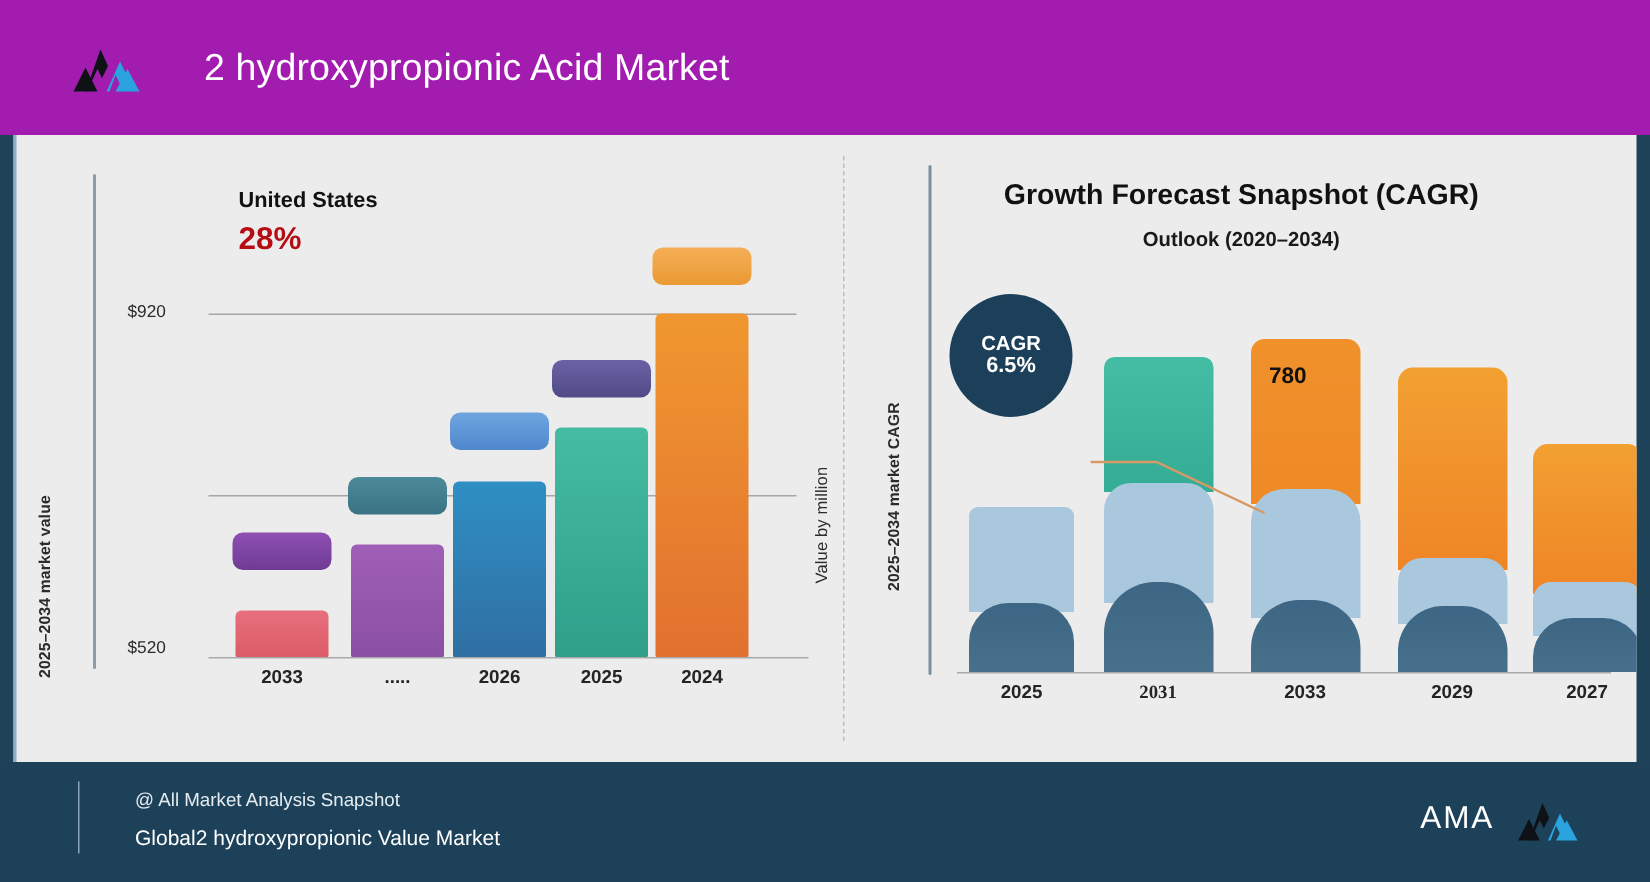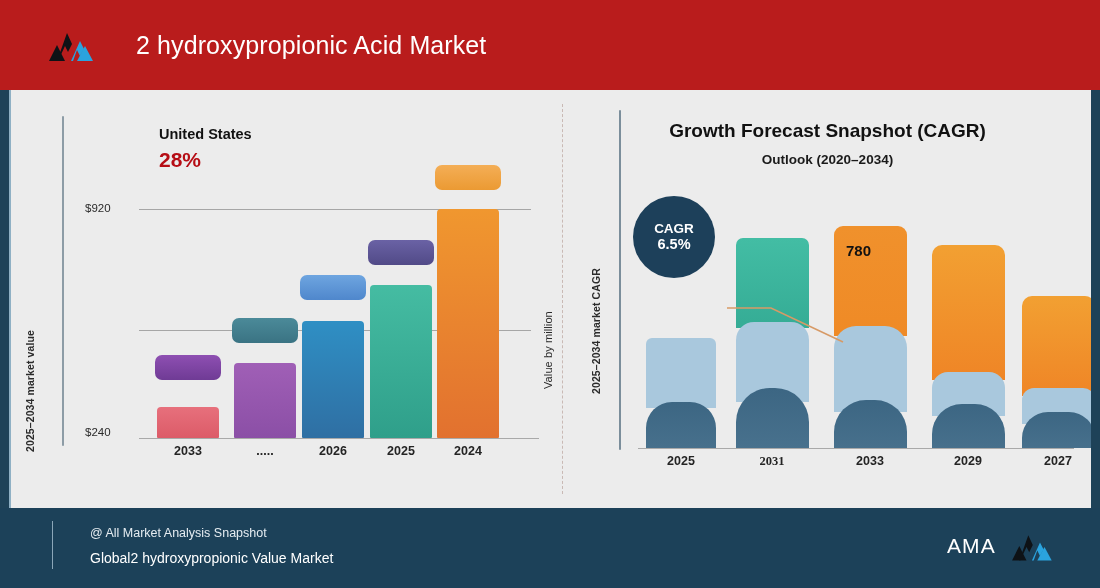--- a/index.html
+++ b/index.html
@@ -17,21 +17,21 @@
     height: 588px;
     background: #1e4258;
   }
 
   
   #header {
     position: absolute;
     left: 0; top: 0;
     width: 1100px;
     height: 90px;
-    background: #b91c1c;
+    background: #a21caf;
     display: flex;
     align-items: center;
   }
   #header-logo {
     margin-left: 44px;
     width: 52px;
     height: 40px;
     display: block;
   }
   #header-title {
@@ -243,21 +243,21 @@
       <div class="y-axis-caption" style="left:472px; top:228px; width:130px; transform:rotate(-90deg); font-weight:normal; font-size:11px;">Value by million</div>
 
       <div class="axis-line-v" style="left:51px; top:26px; height:330px;"></div>
 
       <div class="gridline" style="left:128px; top:119px; width:392px;"></div>
       <div class="gridline" style="left:128px; top:240px; width:392px;"></div>
 
       <div class="axis-line-h" style="left:128px; top:348px; width:400px;"></div>
 
       <div class="tick-label" style="left:74px; top:112px;">$920</div>
-      <div class="tick-label" style="left:74px; top:336px;">$240</div>
+      <div class="tick-label" style="left:74px; top:336px;">$520</div>
 
       <div class="bar-cap" style="left:144px; top:265px; width:66px; height:25px;
                   background:linear-gradient(180deg,#8e4fb2,#6f3b95);"></div>
       <div class="bar-body" style="left:146px; top:317px; width:62px; height:31px;
                   background:linear-gradient(180deg,#e7707c,#dc5b68);"></div>
       <div class="x-label" style="left:137px; top:354px; width:80px;">2033</div>
 
       <div class="bar-cap" style="left:221px; top:228px; width:66px; height:25px;
                   background:linear-gradient(180deg,#4b8a99,#3a7383);"></div>
       <div class="bar-body" style="left:223px; top:273px; width:62px; height:75px;

